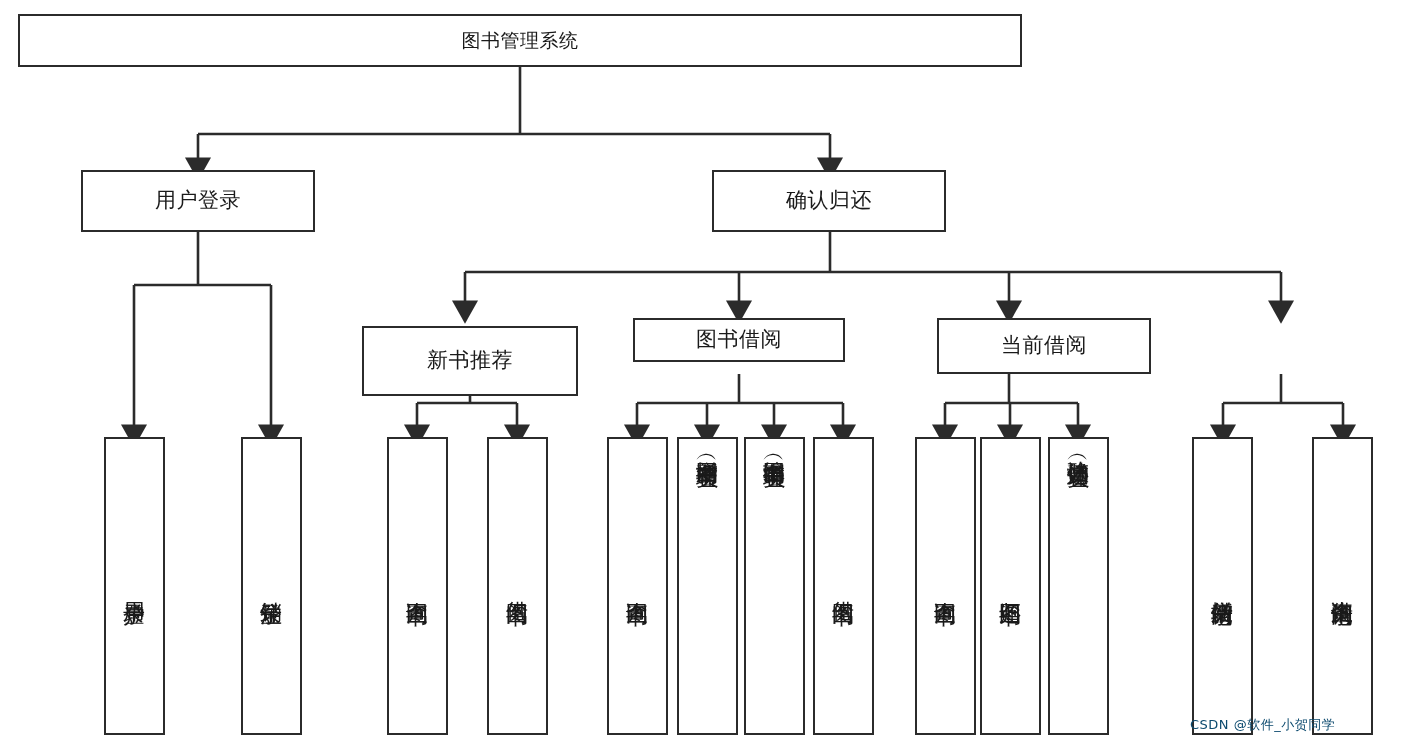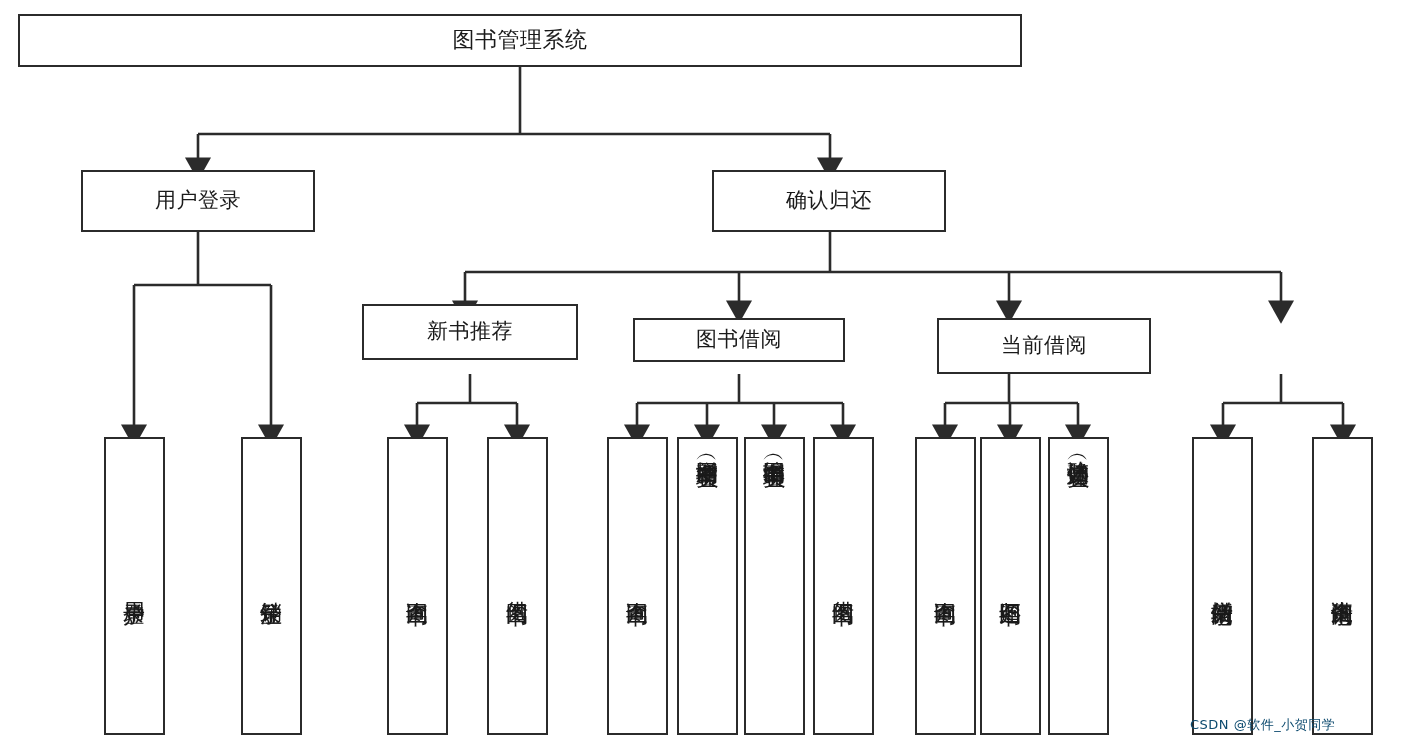--- a/index.html
+++ b/index.html
@@ -39,21 +39,21 @@
   .node.h {
     
   }
   .node.h .label {
     font-size: 21px;
     line-height: 1.2;
     letter-spacing: 0.5px;
     white-space: nowrap;
   }
   .node.root .label {
-    font-size: 22px;
+    font-size: 19px;
   }
   .node.v {
     align-items: center;
     justify-content: center;
   }
   .node.v .label {
     writing-mode: vertical-rl;
     text-orientation: upright;
     font-size: 22px;
     line-height: 1.32;
@@ -135,21 +135,21 @@
   </div>
 
   <div class="node h" style="left:81px; top:170px; width:234px; height:62px;">
     <span class="label">用户登录</span>
   </div>
 
   <div class="node h" style="left:712px; top:170px; width:234px; height:62px;">
     <span class="label">确认归还</span>
   </div>
 
-  <div class="node h" style="left:362px; top:304px; width:216px; height:56px;">
+  <div class="node h" style="left:362px; top:326px; width:216px; height:70px;">
     <span class="label">新书推荐</span>
   </div>
 
   <div class="node h" style="left:633px; top:318px; width:212px; height:44px;">
     <span class="label">图书借阅</span>
   </div>
 
   <div class="node h" style="left:902px; top:318px; width:214px; height:56px;margin-left:35px;">
     <span class="label">当前借阅</span>
   </div>

